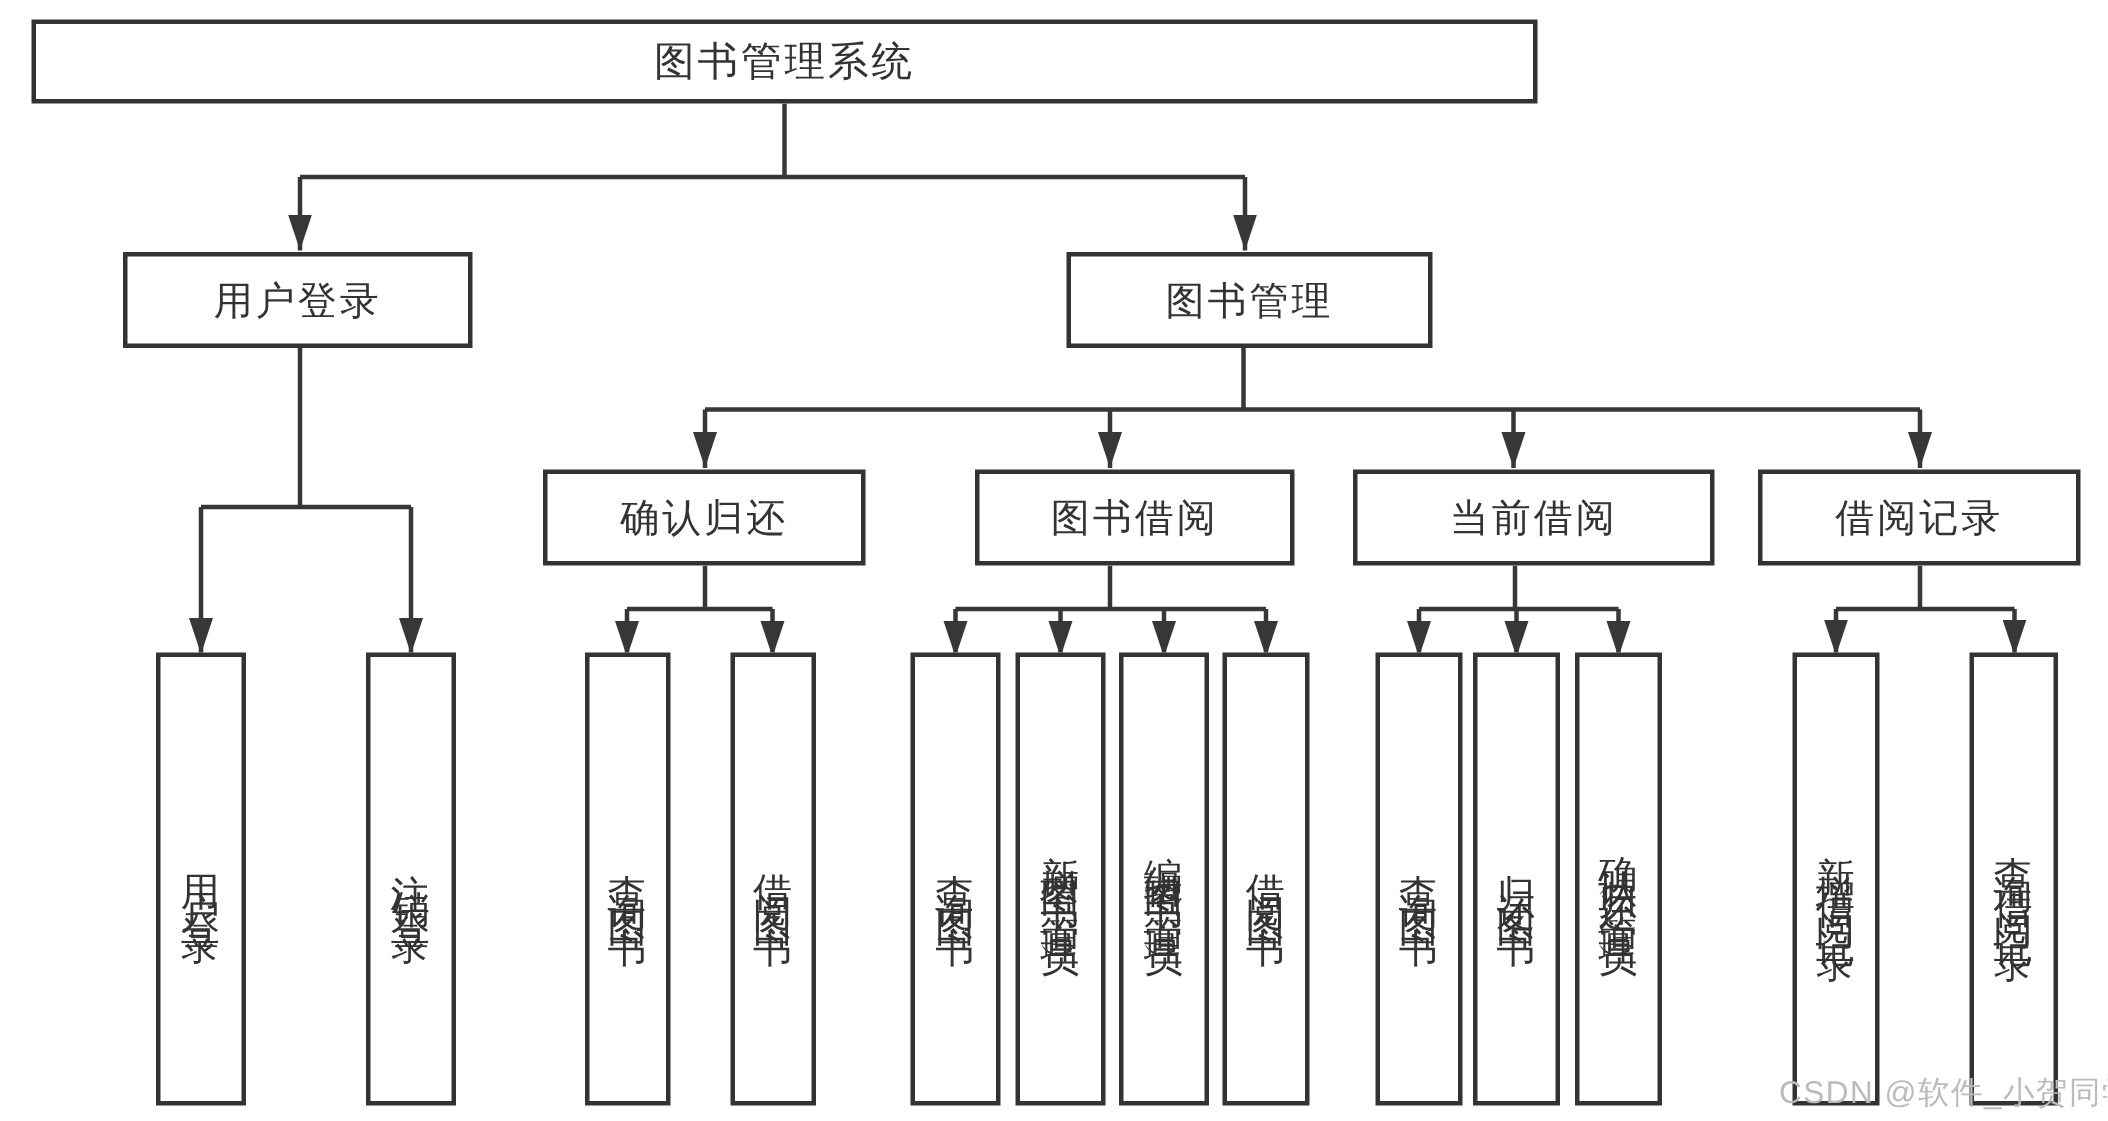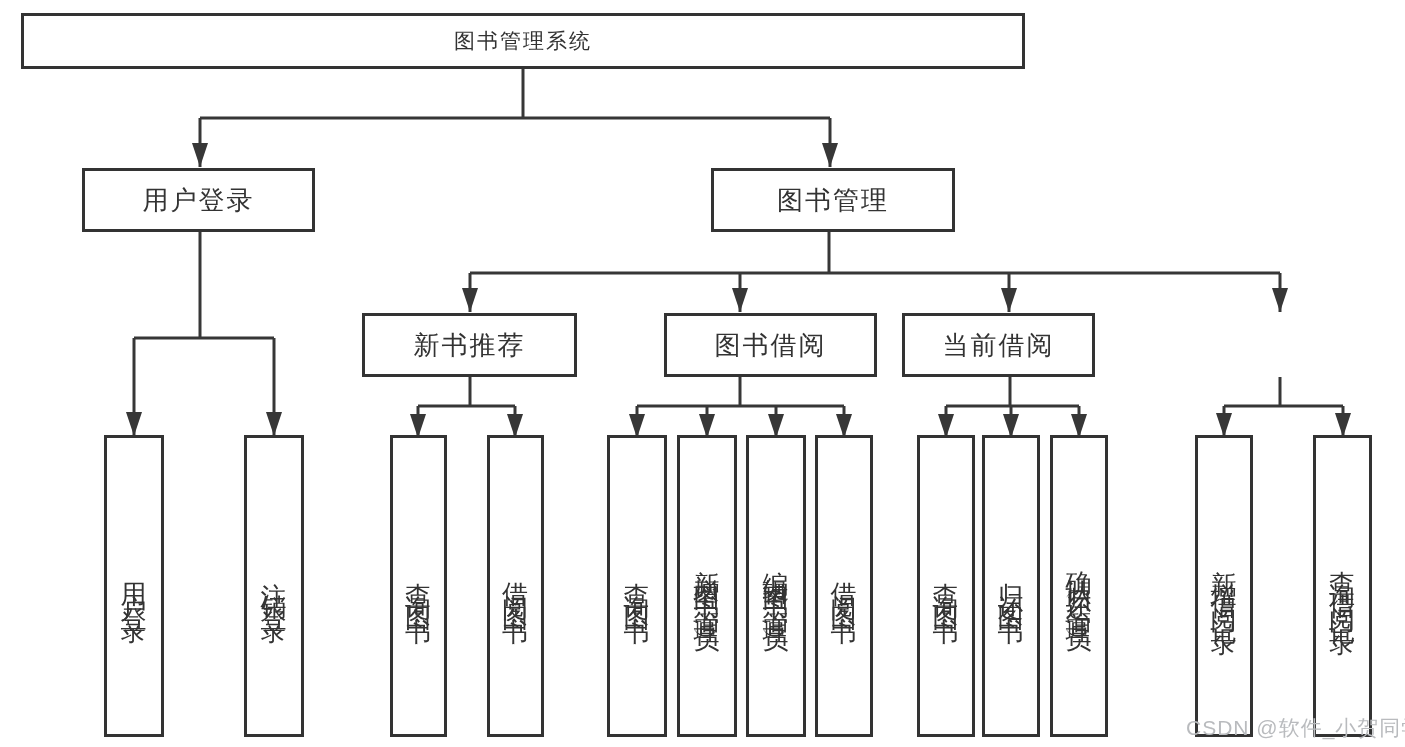--- a/index.html
+++ b/index.html
@@ -40,21 +40,21 @@
   .box .lbl.v {
     writing-mode: vertical-rl;
     letter-spacing: 12px;
     line-height: 1;
     white-space: normal;
   }
   .box .lbl.v.long {
     letter-spacing: 8px;
   }
   #root-box .lbl {
-    font-size: 21px;
+    font-size: 27px;
   }
   .watermark {
     position: absolute;
     left: 1186px;
     top: 714px;
     font-size: 21px;
     color: #b9bbbe;
     letter-spacing: 1px;
     white-space: nowrap;
     z-index: 3;
@@ -120,27 +120,30 @@
   </div>
 
   <div class="box" style="left:82px;top:168px;width:233px;height:64px">
     <span class="lbl">用户登录</span>
   </div>
   <div class="box" style="left:711px;top:168px;width:244px;height:64px">
     <span class="lbl">图书管理</span>
   </div>
 
   <div class="box" style="left:362px;top:313px;width:215px;height:64px">
-    <span class="lbl">新书推荐</span>
+    <span class="lbl">确认归还</span>
   </div>
-  <div class="box" style="left:664px;top:313px;width:213px;height:64px">
+  <div class="box" style="left:650px;top:313px;width:213px;height:64px">
     <span class="lbl">图书借阅</span>
   </div>
-  <div class="box" style="left:902px;top:313px;width:193px;height:64px">
+  <div class="box" style="left:902px;top:313px;width:241px;height:64px">
     <span class="lbl">当前借阅</span>
+  </div>
+  <div class="box" style="left:1172px;top:313px;width:215px;height:64px">
+    <span class="lbl">借阅记录</span>
   </div>
 
   <div class="box" style="left:104px;top:435px;width:60px;height:302px">
     <span class="lbl v">用户登录</span>
   </div>
   <div class="box" style="left:244px;top:435px;width:60px;height:302px">
     <span class="lbl v">注销登录</span>
   </div>
 
   <div class="box" style="left:390px;top:435px;width:57px;height:302px">

